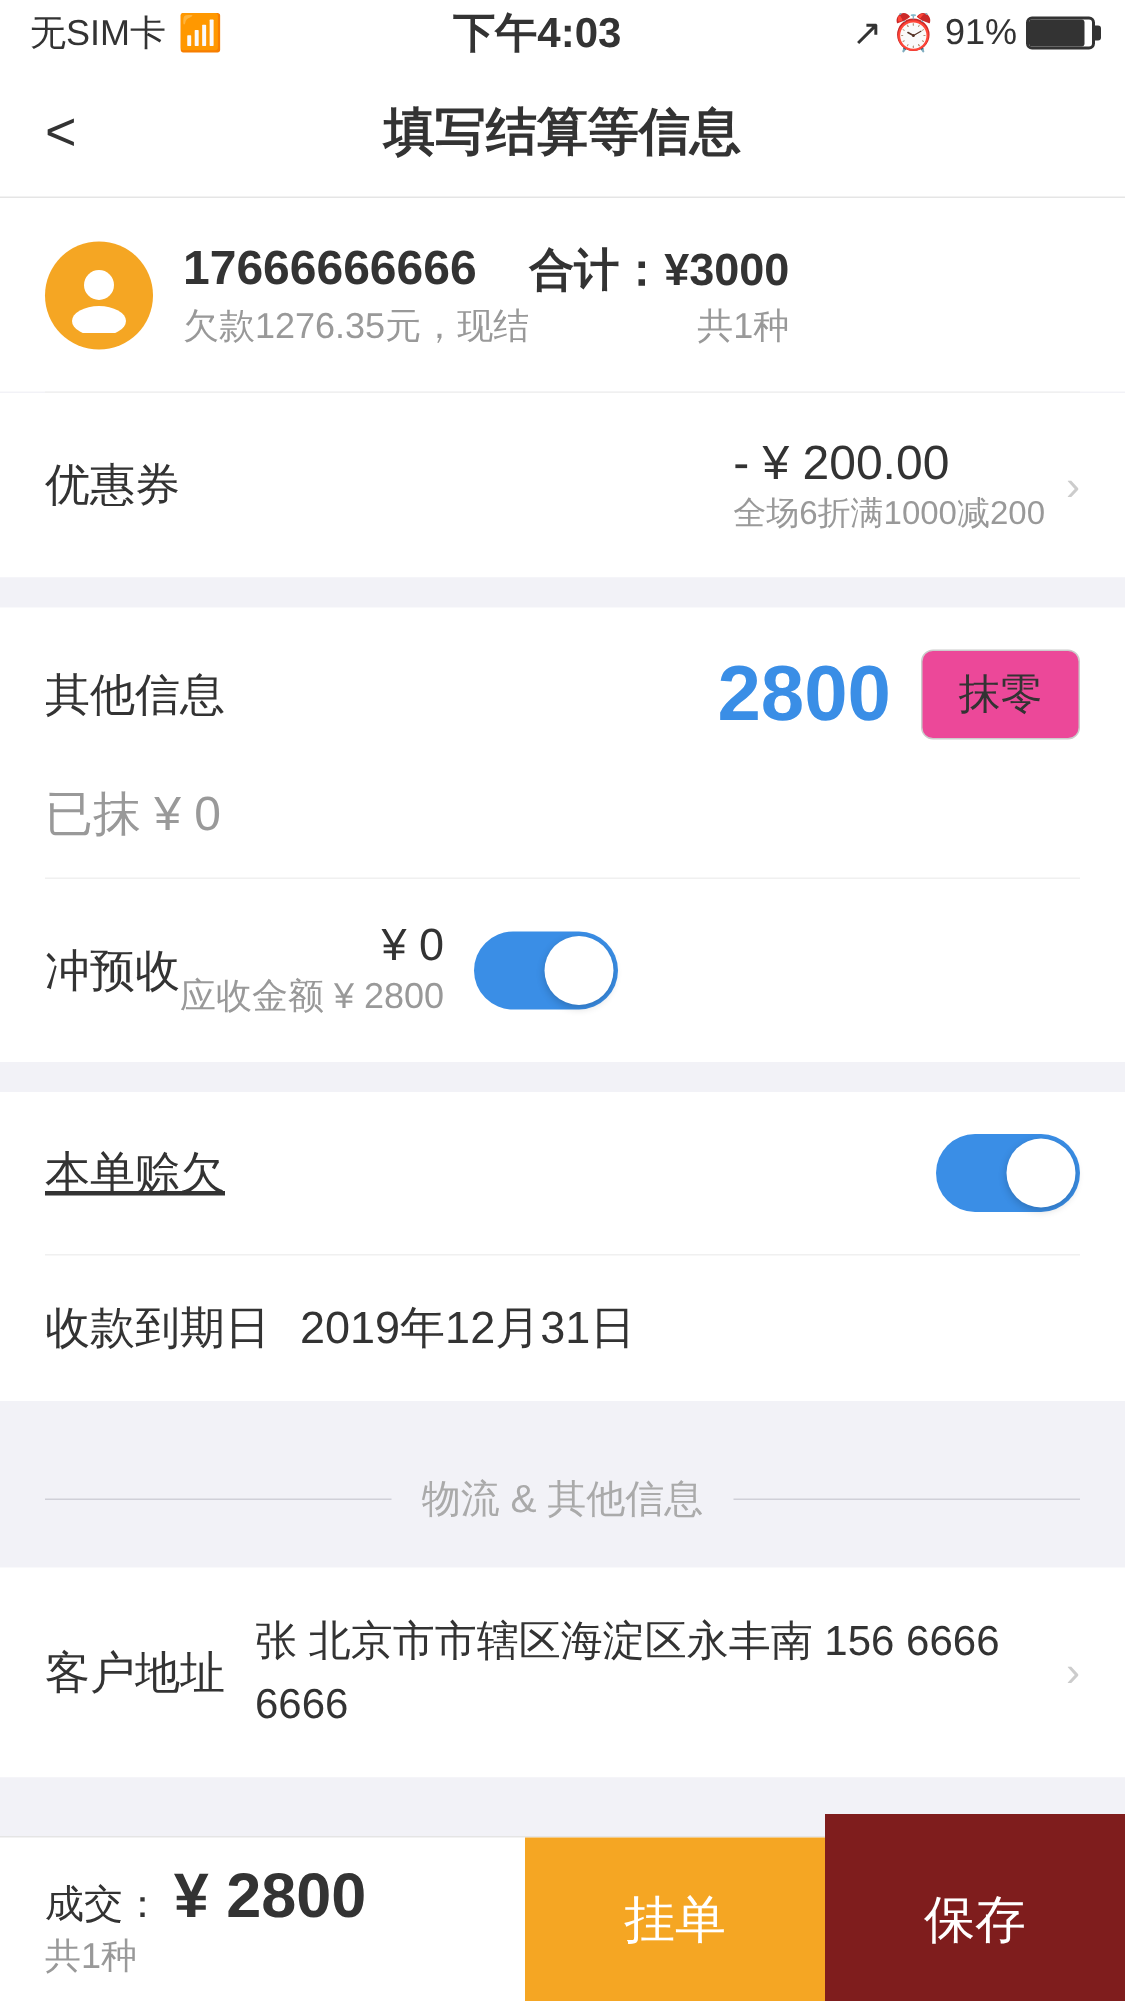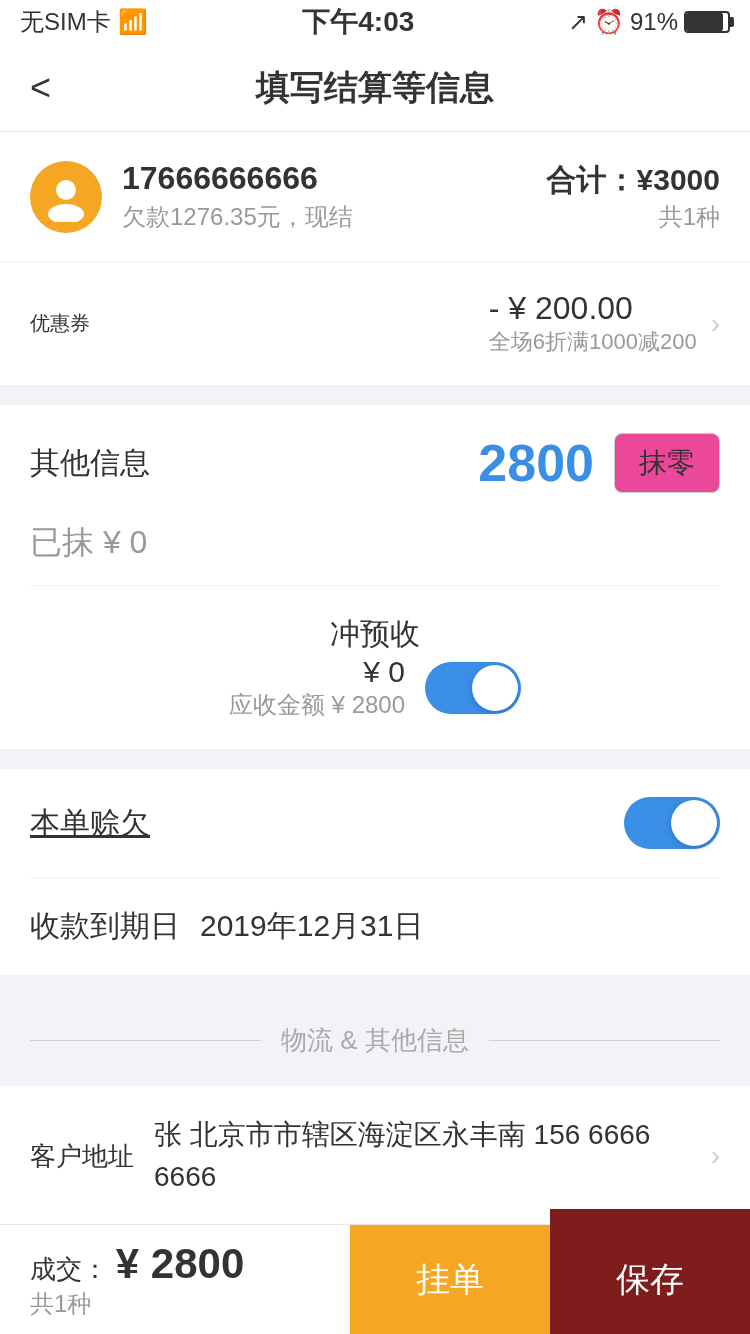--- a/index.html
+++ b/index.html
@@ -52,21 +52,21 @@
       font-weight: 600;
       color: #333;
     }
 
     
     .customer-card {
       background: #fff;
       padding: 28px 30px;
       display: flex;
       align-items: center;
-      justify-content: space-between;
+      justify-content: flex-start;
       margin-top: 0;
     }
     .customer-left {
       display: flex;
       align-items: center;
       gap: 20px;
     }
     .avatar {
       width: 72px;
       height: 72px;
@@ -103,21 +103,21 @@
     }
 
     
     .coupon-row {
       background: #fff;
       padding: 28px 30px;
       display: flex;
       align-items: center;
       justify-content: space-between;
     }
-    .coupon-label { font-size: 20px; color: #333; }
+    .coupon-label { font-size: 30px; color: #333; }
     .coupon-right { display: flex; align-items: center; gap: 10px; }
     .coupon-amount { font-size: 32px; color: #333; font-weight: 500; }
     .coupon-desc { font-size: 22px; color: #999; text-align: right; }
     .chevron-icon { font-size: 28px; color: #ccc; margin-left: 4px; }
 
     
     .section-gap {
       height: 20px;
       background: #f2f2f7;
     }
@@ -150,21 +150,20 @@
       font-size: 32px;
       color: #999;
       padding: 0 30px 20px;
     }
 
     
     .prepay-row {
       padding: 28px 30px;
       display: flex;
       align-items: center;
-      flex-direction: column;
     }
     .prepay-label { font-size: 30px; color: #333; }
     .prepay-amount { font-size: 30px; color: #333; }
     .prepay-sub { font-size: 24px; color: #999; }
 
     
     .toggle {
       width: 96px;
       height: 52px;
       border-radius: 26px;
@@ -222,21 +221,21 @@
     .section-title-text { font-size: 26px; color: #aaa; }
 
     
     .address-row {
       background: #fff;
       padding: 28px 30px;
       display: flex;
       align-items: center;
       justify-content: space-between;
     }
-    .address-label { font-size: 26px; color: #333; flex-shrink: 0; margin-right: 20px; }
+    .address-label { font-size: 30px; color: #333; flex-shrink: 0; margin-right: 20px; }
     .address-value { font-size: 28px; color: #333; flex: 1; line-height: 1.5; }
 
     
     .bottom-bar {
       position: fixed;
       bottom: 0;
       left: 0;
       width: 750px;
       height: 110px;
       background: #fff;

